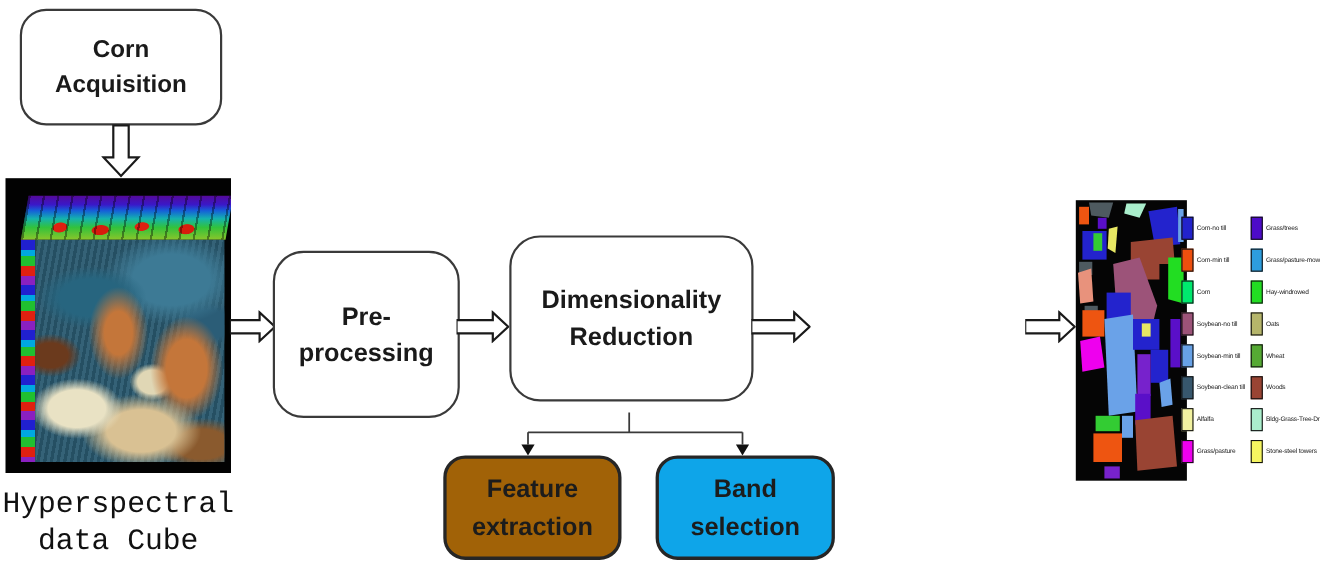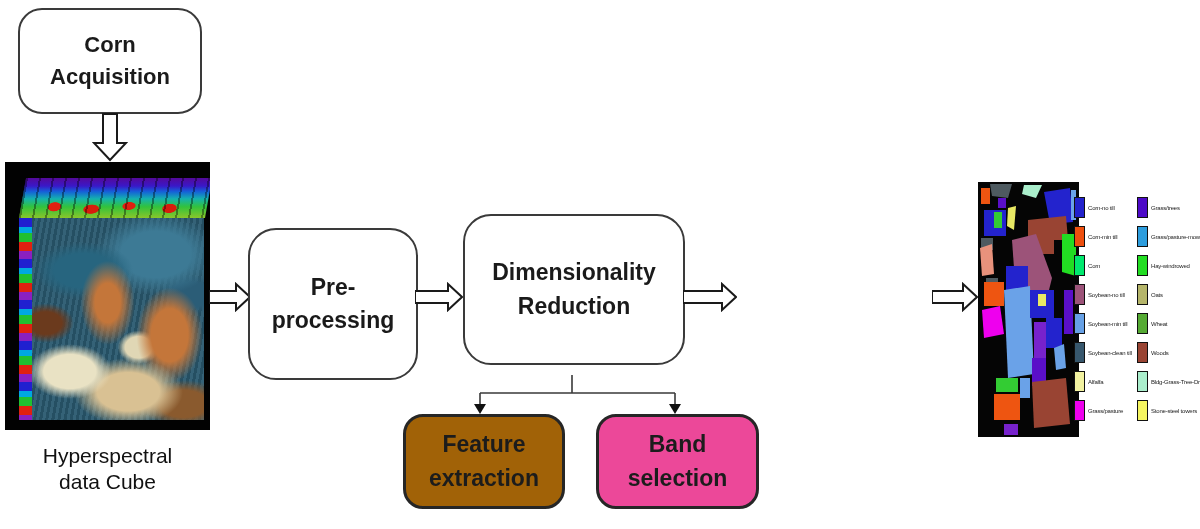--- a/index.html
+++ b/index.html
@@ -5,22 +5,22 @@
   html,body{margin:0;padding:0;background:#fff;}
   #stage{position:relative;width:1200px;height:529px;background:#fff;overflow:hidden;
          font-family:"Liberation Sans",sans-serif;color:#1a1a1a;}
   .abs{position:absolute;}
   
   .node{position:absolute;background:#fff;border:2.5px solid #3a3a3a;border-radius:28px;
         display:flex;align-items:center;justify-content:center;text-align:center;
         font-weight:700;font-size:23px;line-height:1.45;white-space:pre-line;}
   .node-green{background:#8cc453;border:3px solid #262626;border-radius:20px;color:#1c1c1c;}
   
-  .caption{position:absolute;font-family:Liberation Sans, sans-serif;
-           font-size:21px;line-height:1.25;text-align:center;white-space:pre-line;color:#111;}
+  .caption{position:absolute;font-family:Liberation Mono, monospace;
+           font-size:27px;line-height:1.25;text-align:center;white-space:pre-line;color:#111;}
   
   #cube{position:absolute;left:5px;top:162px;width:205px;height:268px;background:#020202;overflow:hidden;}
   .cube-top{position:absolute;left:14px;top:16px;width:186px;height:40px;
     transform:skewX(-10deg);transform-origin:0 100%;
     background-image:
       repeating-linear-gradient(90deg, rgba(0,0,0,.38) 0 2px, rgba(255,255,255,0) 2px 13px),
       radial-gradient(ellipse 10px 7px at 18% 72%, #e02010 0 60%, rgba(0,0,0,0) 70%),
       radial-gradient(ellipse 12px 7px at 38% 78%, #d81c0c 0 60%, rgba(0,0,0,0) 70%),
       radial-gradient(ellipse 10px 6px at 58% 70%, #e02010 0 60%, rgba(0,0,0,0) 70%),
       radial-gradient(ellipse 11px 7px at 80% 76%, #d81c0c 0 60%, rgba(0,0,0,0) 70%),
@@ -104,21 +104,21 @@
     <path d="M104,1 V19 M12,19 H207 M12,19 V30 M207,19 V30" fill="none" stroke="#3a3a3a" stroke-width="1.6"></path>
     <polygon points="6,30 18,30 12,40" fill="#111"></polygon>
     <polygon points="201,30 213,30 207,40" fill="#111"></polygon>
   </svg>
 
   <div class="node node-green" style="left: 403px; top: 414px; width: 156px; height: 89px; background-color: #a16207;">
     <span>Feature
 extraction</span>
   </div>
 
-  <div class="node node-green" style="left: 596px; top: 414px; width: 157px; height: 89px; background-color: #ec4899;">
+  <div class="node node-green" style="left: 596px; top: 414px; width: 157px; height: 89px; background-color: #0ea5e9;">
     <span>Band
 selection</span>
   </div>
 
   <div id="map">
     <svg width="101" height="255" viewBox="0 0 101 255">
       <polygon points="12,2 34,2 30,16 14,14" fill="#4e5a60"></polygon>
       <rect x="3" y="6" width="9" height="16" fill="#ee5511"></rect>
       <polygon points="46,3 64,3 58,16 44,12" fill="#aaeecc"></polygon>
       <polygon points="66,10 92,6 95,40 72,42" fill="#2323cd"></polygon>

